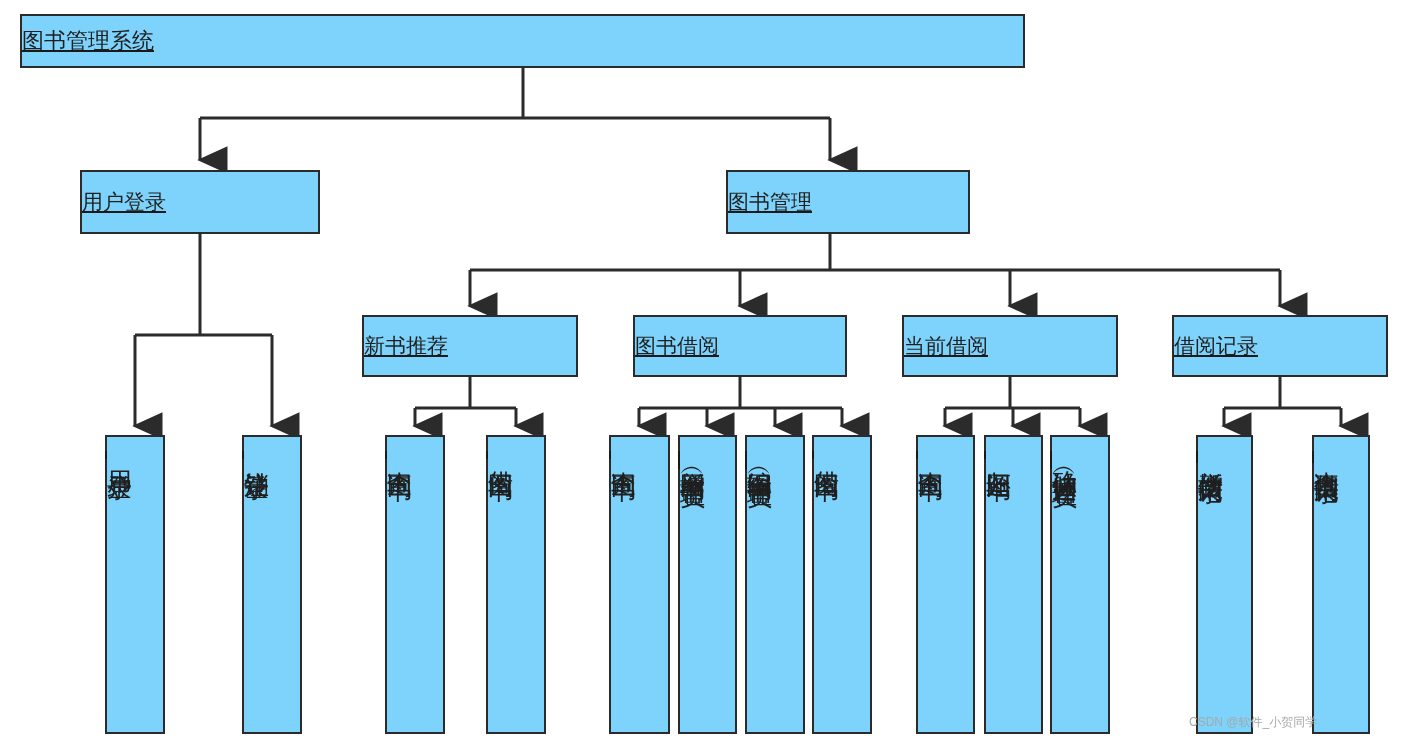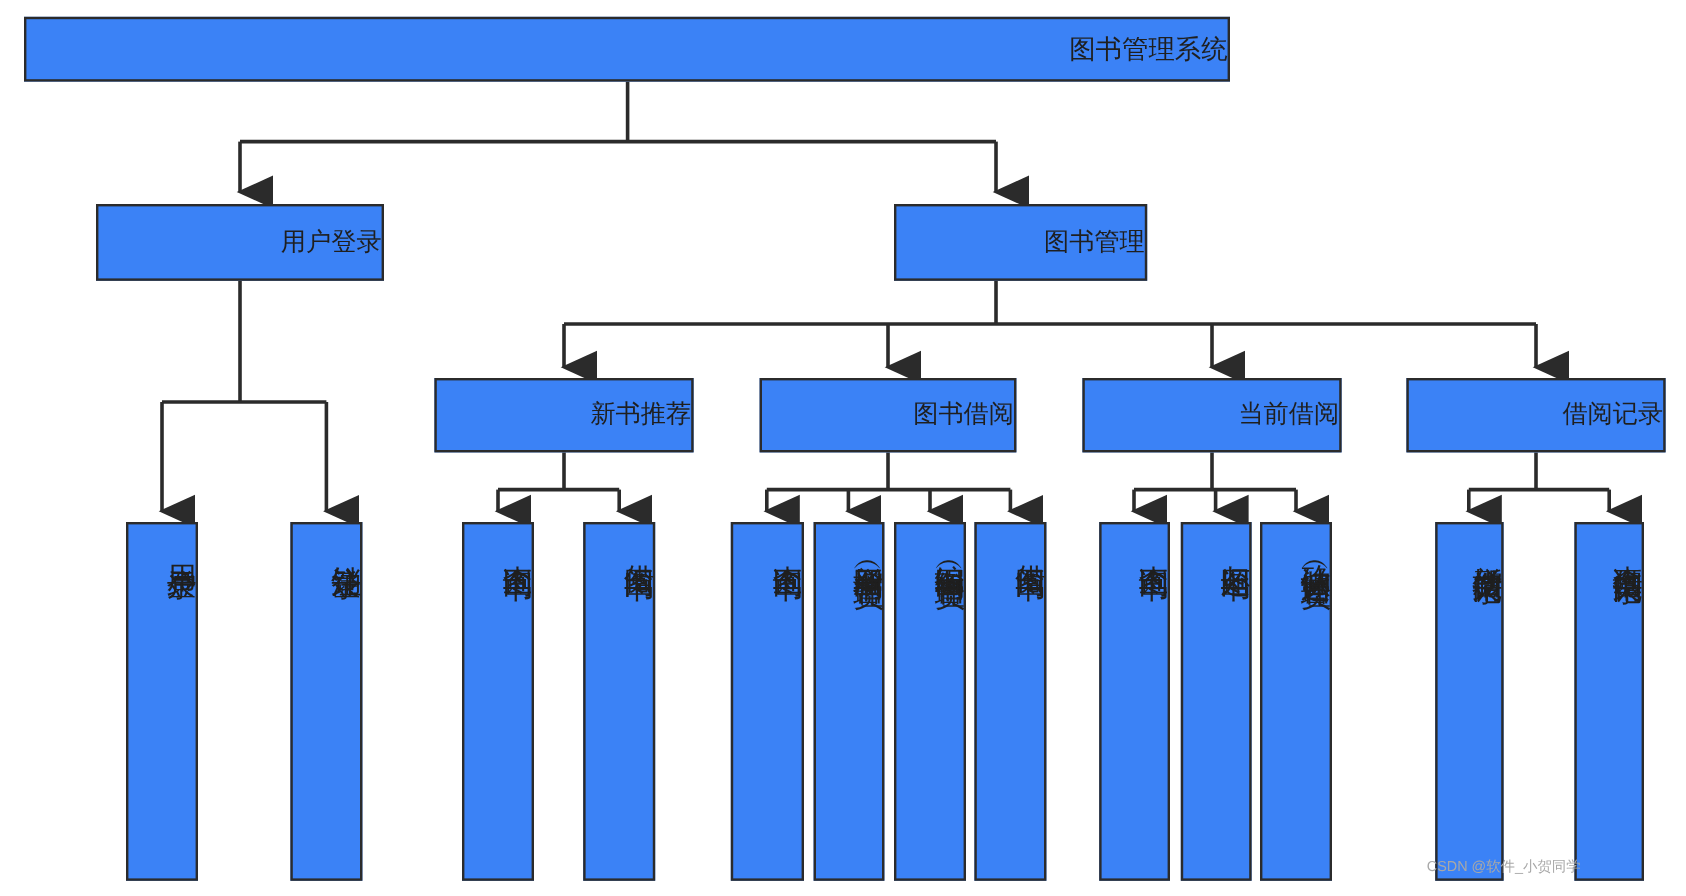--- a/index.html
+++ b/index.html
@@ -21,26 +21,27 @@
   svg#edges {
     position: absolute;
     left: 0;
     top: 0;
     width: 1405px;
     height: 747px;
   }
   .node {
     position: absolute;
     box-sizing: border-box;
-    background: #3b82f6;
+    background: #7dd3fc;
     border: 2.5px solid #2b2b2b;
     display: flex;
     align-items: center;
-    justify-content: flex-end;
+    justify-content: flex-start;
     z-index: 2;
+    text-decoration: underline;
   }
   .node .label {
     color: #1f1f1f;
     line-height: 1.12;
     text-align: center;
     white-space: nowrap;
   }
   .node.horizontal .label {
     font-size: 21px;
   }
@@ -123,21 +124,21 @@
     </g>
   </svg>
 
   <div class="node root horizontal" style="left:20px; top:14px; width:1005px; height:54px;">
     <span class="label">图书管理系统</span>
   </div>
 
   <div class="node horizontal" style="left:80px; top:170px; width:240px; height:64px;">
     <span class="label">用户登录</span>
   </div>
-  <div class="node horizontal" style="left:745px; top:170px; width:211px; height:64px;">
+  <div class="node horizontal" style="left:726px; top:170px; width:244px; height:64px;">
     <span class="label">图书管理</span>
   </div>
 
   <div class="node horizontal" style="left:633px; top:315px; width:214px; height:62px;">
     <span class="label">图书借阅</span>
   </div>
   <div class="node horizontal" style="left:362px; top:315px; width:216px; height:62px;">
     <span class="label">新书推荐</span>
   </div>
   <div class="node horizontal" style="left:1172px; top:315px; width:216px; height:62px;">

